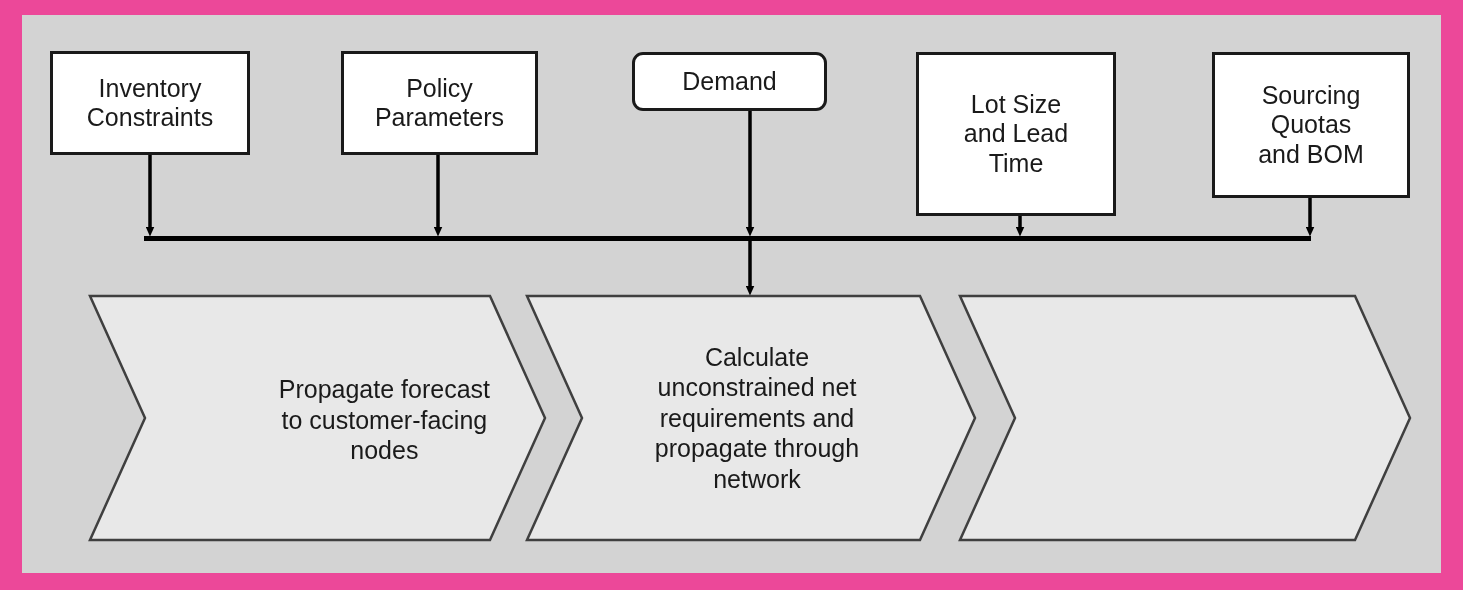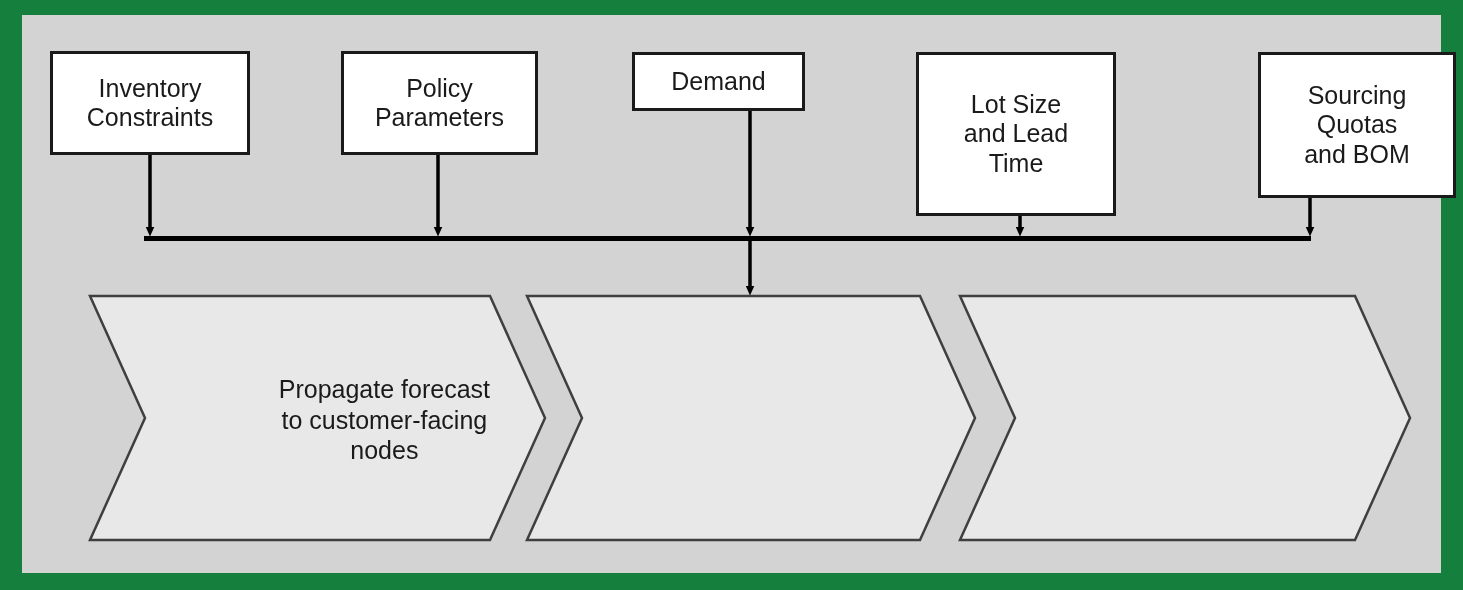--- a/index.html
+++ b/index.html
@@ -4,21 +4,21 @@
 <style>
   html, body {
     margin: 0;
     padding: 0;
     background: #ffffff;
   }
   #page {
     position: relative;
     width: 1463px;
     height: 590px;
-    background: #15803d;
+    background: #ec4899;
     overflow: hidden;
     font-family: "Liberation Sans", sans-serif;
   }
   #canvas {
     position: absolute;
     left: 22px;
     top: 15px;
     width: 1419px;
     height: 558px;
     background: #d3d3d3;
@@ -98,37 +98,44 @@
   <div class="input-box" style="left:50px; top:51px; width:200px; height:104px;">
     <span class="label">Inventory
 Constraints</span>
   </div>
 
   <div class="input-box" style="left:341px; top:51px; width:197px; height:104px;">
     <span class="label">Policy
 Parameters</span>
   </div>
 
-  <div class="input-box" style="left:632px; top:52px; width:173px; height:59px;">
+  <div class="input-box" style="left:632px; top:52px; width:195px; height:59px;border-radius:11px;">
     <span class="label">Demand</span>
   </div>
 
   <div class="input-box" style="left:916px; top:52px; width:200px; height:164px;justify-content:center;">
     <span class="label">Lot Size
 and Lead
 Time</span>
   </div>
 
-  <div class="input-box" style="left:1212px; top:52px; width:198px; height:146px;margin-left:46px;">
+  <div class="input-box" style="left:1212px; top:52px; width:198px; height:146px;">
     <span class="label">Sourcing
 Quotas
 and BOM</span>
   </div>
 
   <div class="chevron-label" style="left:150px; top:330px; width:340px; height:180px;justify-content:flex-end;">
     <span>Propagate forecast
 to customer-facing
 nodes</span>
   </div>
 
+  <div class="chevron-label" style="left:592px; top:313px; width:330px; height:210px;">
+    <span>Calculate
+unconstrained net
+requirements and
+propagate through
+network</span>
+  </div>
 
 
 </div>
 
 </body></html>

